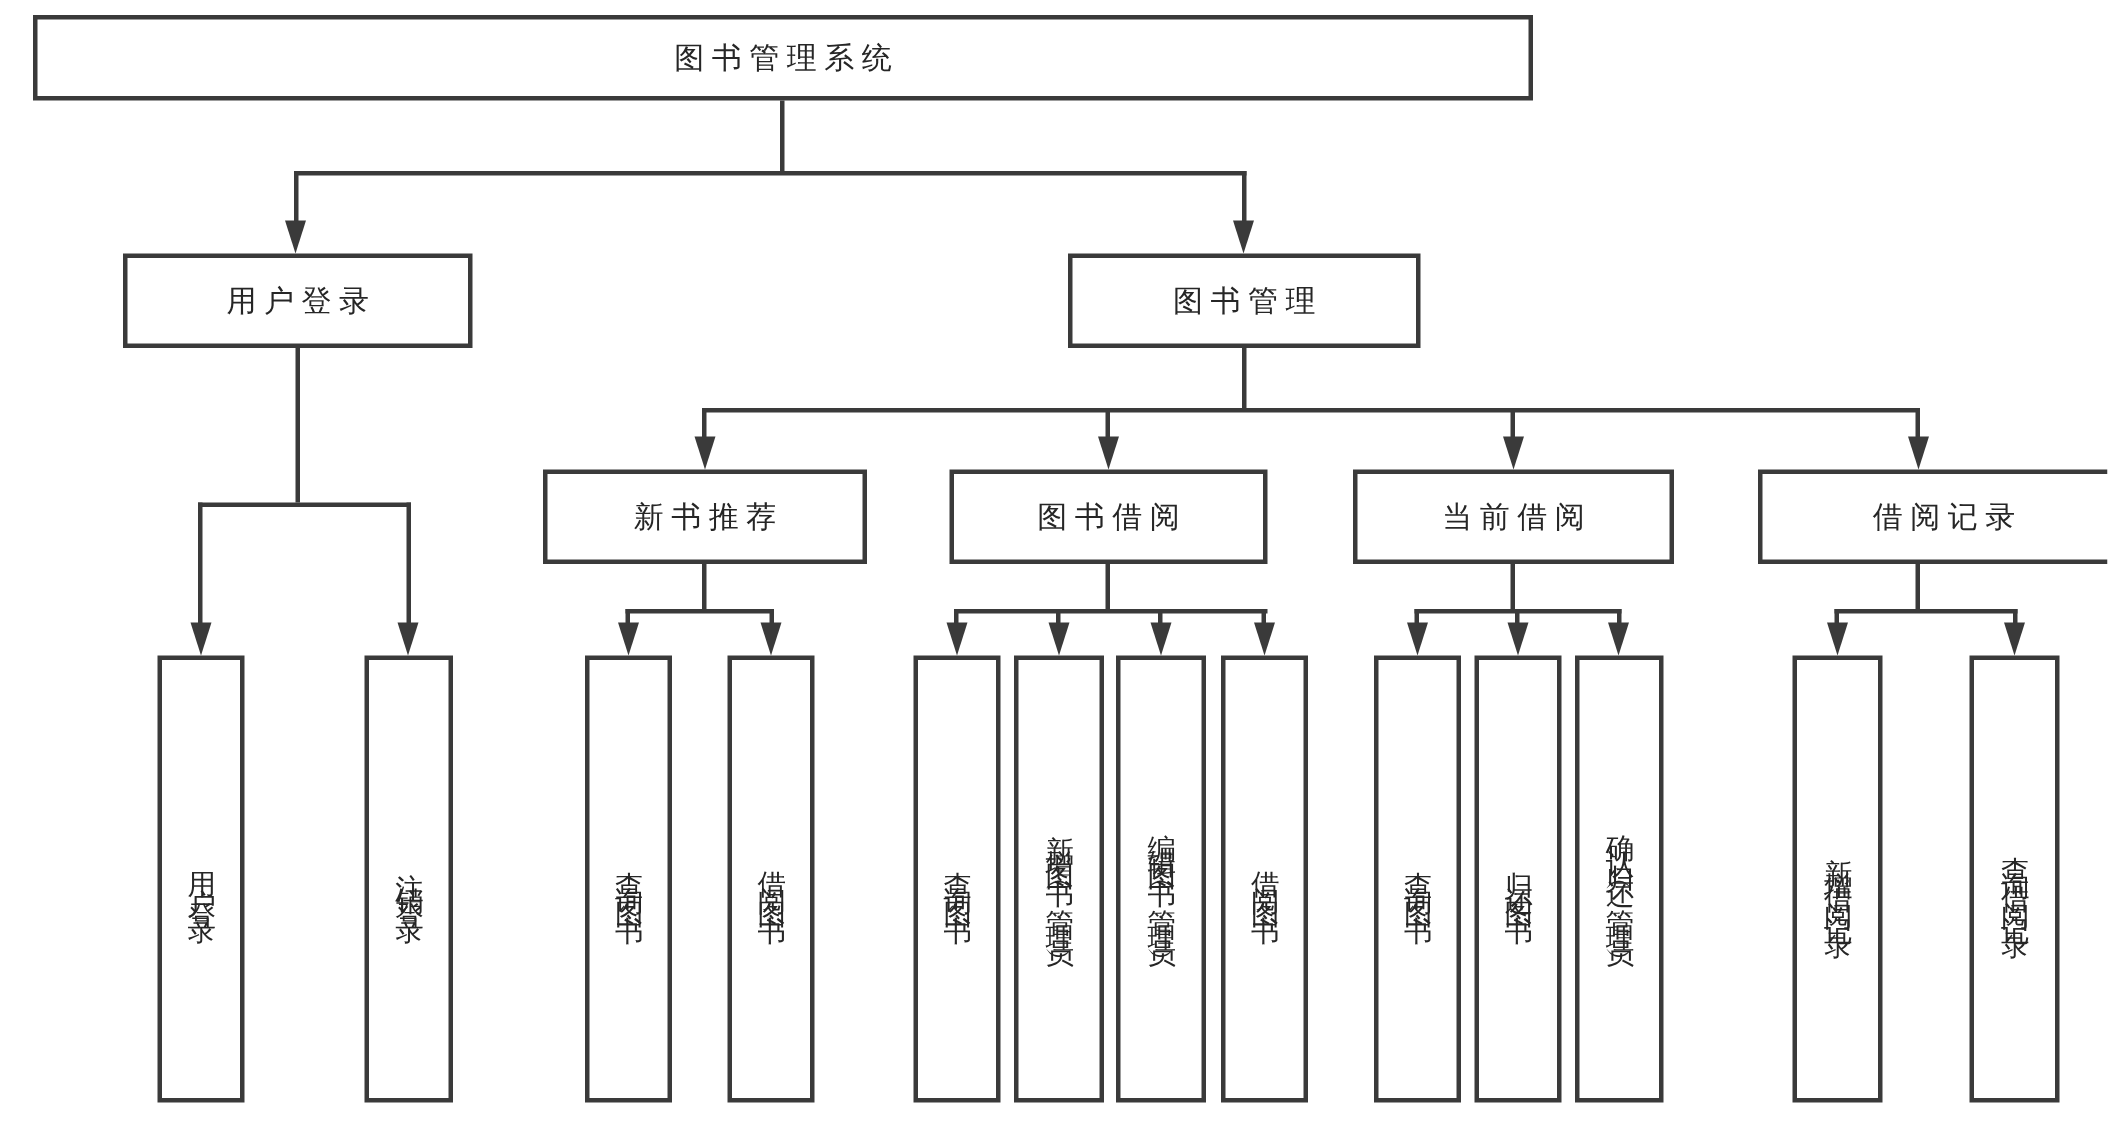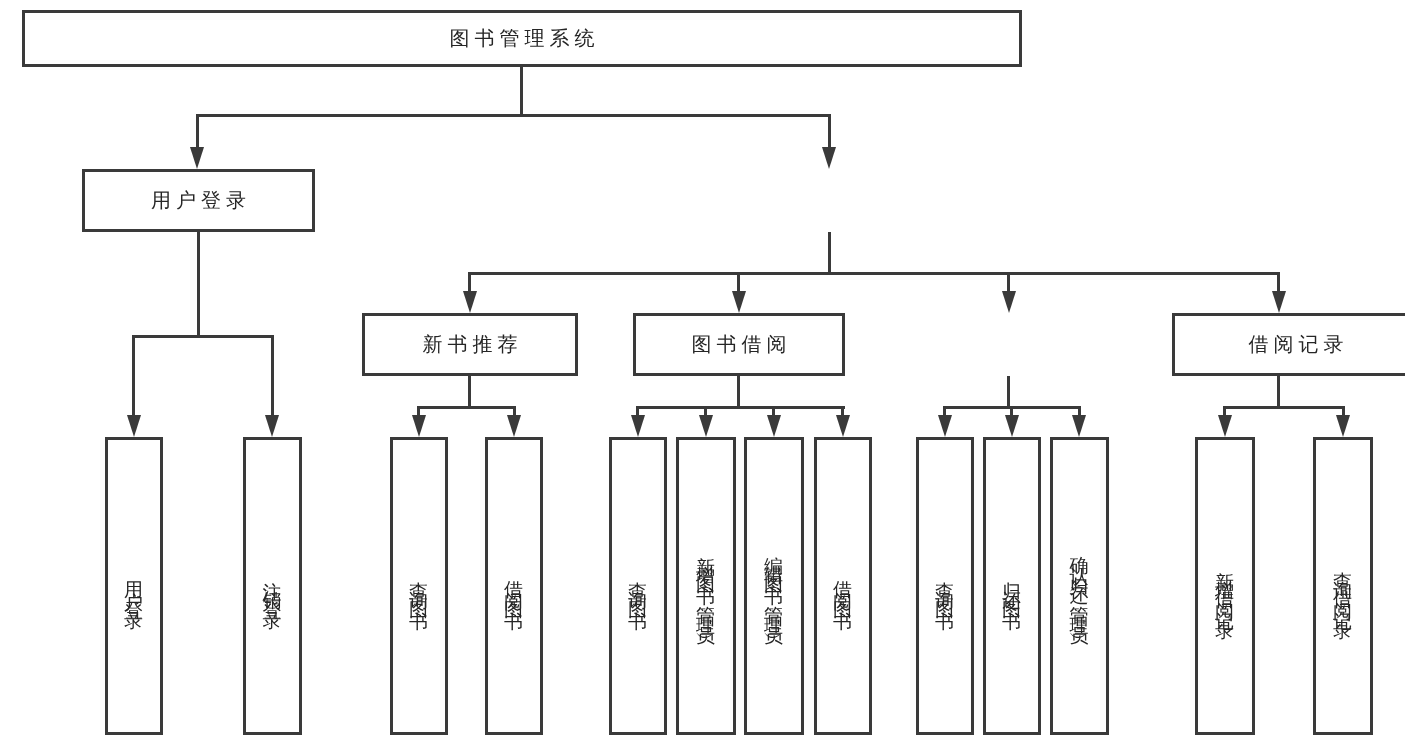--- a/index.html
+++ b/index.html
@@ -32,26 +32,32 @@
 
 <div class="stage">
 
   <div class="box" style="left: 22px; top: 10px; width: 1000px; height: 57px; border-color: rgb(58, 58, 58); color: rgb(38, 38, 38);">
     <span class="h-label">图书管理系统</span>
   </div>
 
   <div class="box" style="left: 82px; top: 169px; width: 233px; height: 63px; border-color: rgb(58, 58, 58); color: rgb(38, 38, 38);">
     <span class="h-label">用户登录</span>
   </div>
+  <div class="box" style="left: 712px; top: 169px; width: 235px; height: 63px; border-color: rgb(58, 58, 58); color: rgb(38, 38, 38);">
+    <span class="h-label">图书管理</span>
+  </div>
 
   <div class="box" style="left: 633px; top: 313px; width: 212px; height: 63px; border-color: rgb(58, 58, 58); color: rgb(38, 38, 38);">
     <span class="h-label">图书借阅</span>
   </div>
   <div class="box" style="left: 362px; top: 313px; width: 216px; height: 63px; border-color: rgb(58, 58, 58); color: rgb(38, 38, 38);">
     <span class="h-label">新书推荐</span>
+  </div>
+  <div class="box" style="left: 902px; top: 313px; width: 214px; height: 63px; border-color: rgb(58, 58, 58); color: rgb(38, 38, 38);">
+    <span class="h-label">当前借阅</span>
   </div>
   <div class="box" style="left: 1172px; top: 313px; width: 248px; height: 63px; border-color: rgb(58, 58, 58); color: rgb(38, 38, 38);">
     <span class="h-label">借阅记录</span>
   </div>
 
   <div class="box" style="left: 105px; top: 437px; width: 58px; height: 298px; border-color: rgb(58, 58, 58); color: rgb(38, 38, 38);">
     <span class="v-label">用户登录</span>
   </div>
   <div class="box" style="left: 243px; top: 437px; width: 59px; height: 298px; border-color: rgb(58, 58, 58); color: rgb(38, 38, 38);">
     <span class="v-label">注销登录</span>

